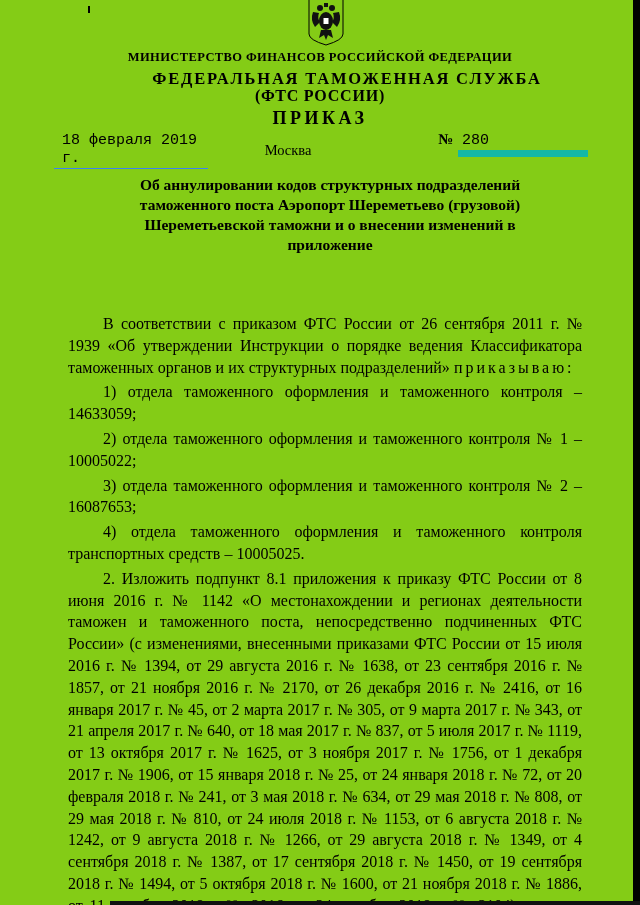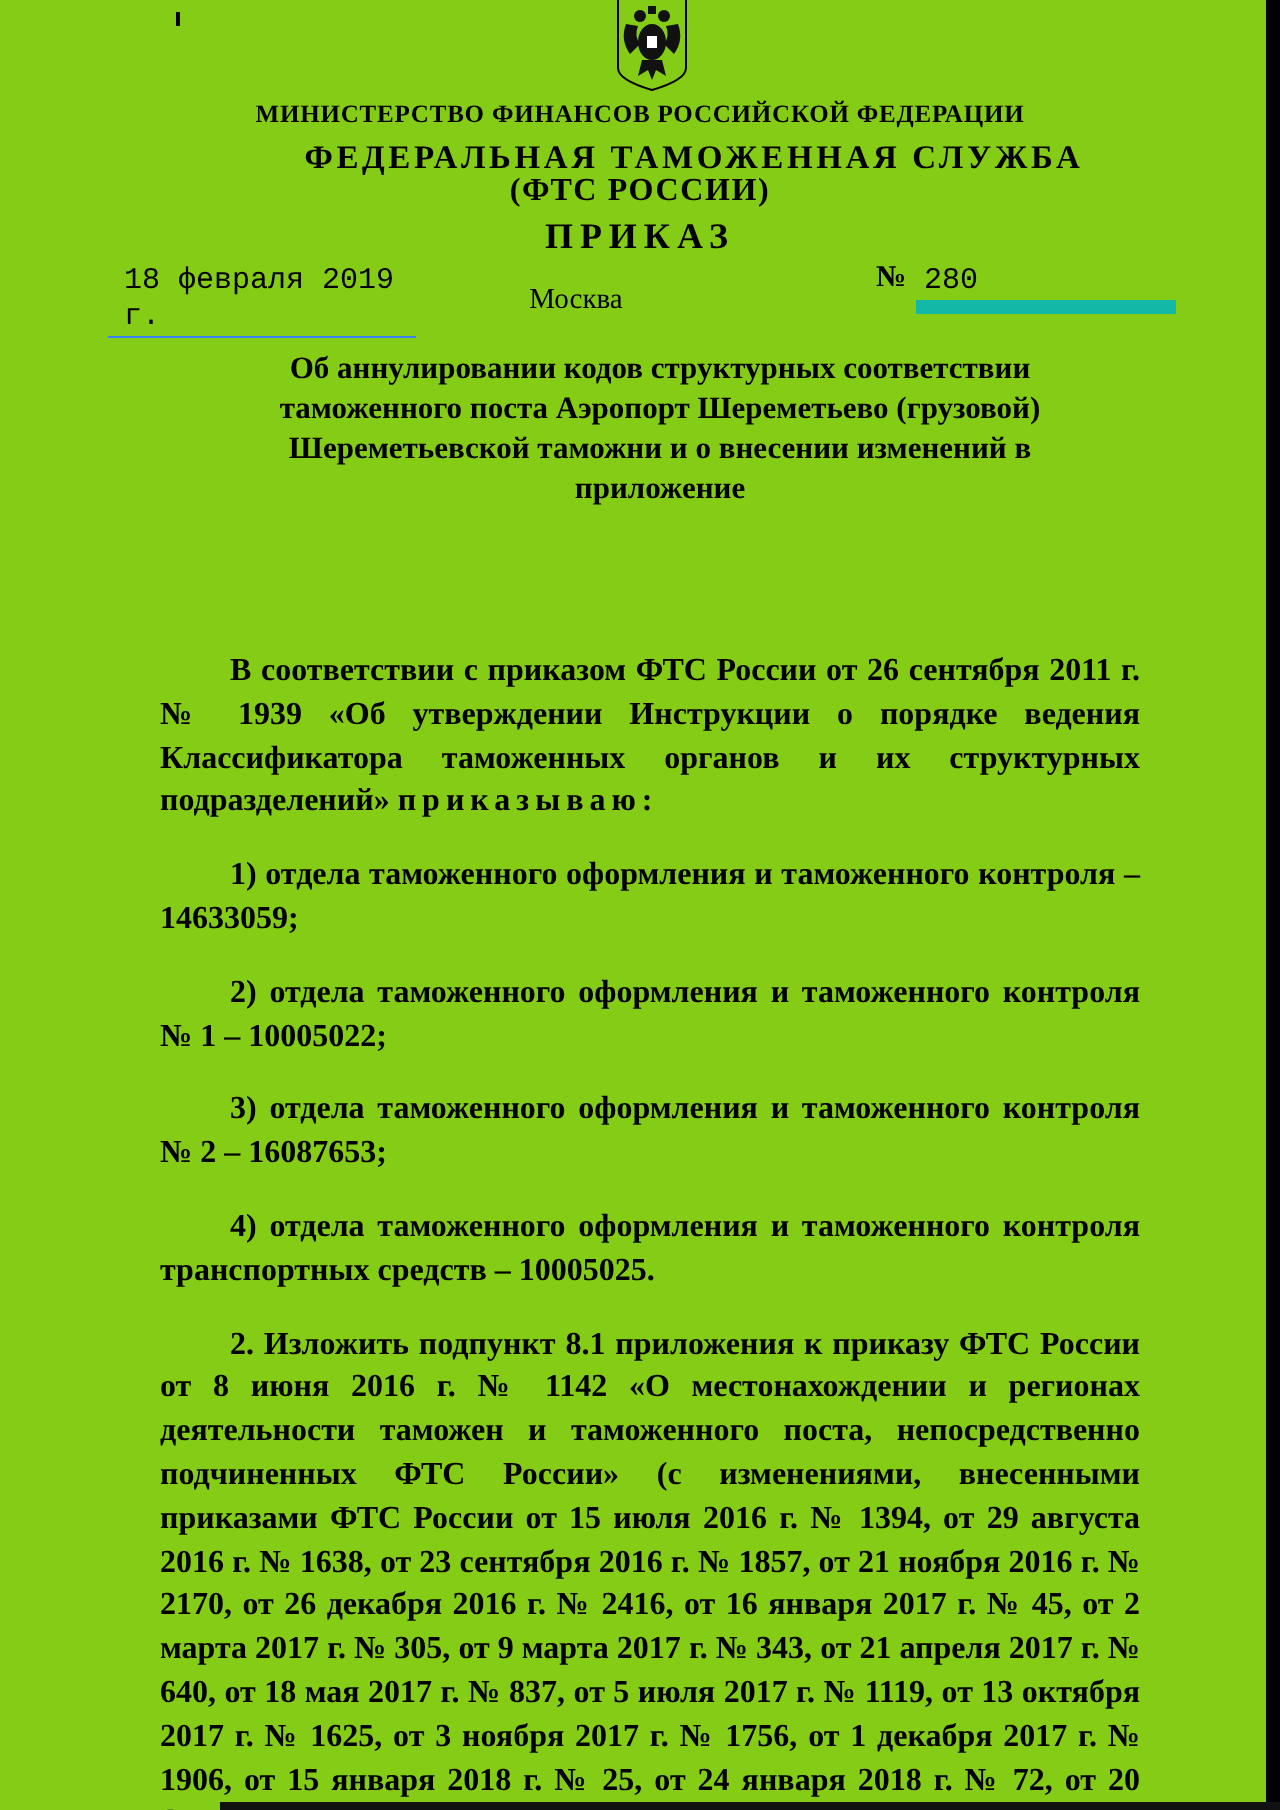--- a/index.html
+++ b/index.html
@@ -18,21 +18,21 @@
   .prikaz { top: 108px; font-size: 18px; letter-spacing: 3.5px; text-align: center; }
 
   .date { position: absolute; left: 54px; top: 132px; width: 154px; font-family: "Liberation Mono", monospace; font-size: 15px; border-bottom: 1px solid #3b82f6; padding-left: 8px; box-sizing: border-box; line-height: 18px; }
   .number-label { position: absolute; left: 438px; top: 131px; font-size: 15px; font-weight: bold; }
   .number { position: absolute; left: 458px; top: 132px; width: 130px; font-family: "Liberation Mono", monospace; font-size: 15px; border-bottom: 7px solid #14b8a6; padding-left: 4px; box-sizing: border-box; line-height: 18px; }
   .city { position: absolute; left: 0; top: 142px; width: 576px; text-align: center; font-size: 14.5px; }
 
   .title { position: absolute; left: 100px; top: 175px; width: 460px; text-align: center; font-weight: bold; font-size: 15.5px; line-height: 20px; }
 
   .body { position: absolute; left: 65px; top: 310px; width: 520px; font-size: 16px; line-height: 21.8px; text-align: justify; }
-  .body p { margin: 15px; text-indent: 35px; font-weight: bold; }
+  .body p { margin: 3px; text-indent: 35px; }
   .spaced { letter-spacing: 3px; }
 </style>
 </head>
 <body>
 
 <div class="page">
   <div class="speck"></div>
 
   <svg class="emblem" viewBox="0 0 42 46">
     <path d="M4 0 V34 Q4 40 21 45 Q38 40 38 34 V0" fill="none" stroke="#000" stroke-width="1"></path>
@@ -52,21 +52,21 @@
   <div class="header-line fts">ФЕДЕРАЛЬНАЯ ТАМОЖЕННАЯ СЛУЖБА</div>
   <div class="header-line fts-short">(ФТС РОССИИ)</div>
   <div class="header-line prikaz">ПРИКАЗ</div>
 
   <div class="date">18 февраля 2019 г.</div>
   <div class="number-label">№</div>
   <div class="number">280</div>
   <div class="city">Москва</div>
 
   <div class="title">
-    <div>Об аннулировании кодов структурных соответствии</div>
+    <div>Об аннулировании кодов структурных подразделений</div>
     <div>таможенного поста Аэропорт Шереметьево (грузовой)</div>
     <div>Шереметьевской таможни и о внесении изменений в приложение</div>
   </div>
 
   <div class="body">
     <p><span>В соответствии с приказом ФТС России от 26 сентября 2011 г. № 1939 «Об утверждении Инструкции о порядке ведения Классификатора таможенных органов и их структурных подразделений»</span> <span class="spaced">приказываю:</span></p>
     <p>1) отдела таможенного оформления и таможенного контроля – 14633059;</p>
     <p>2) отдела таможенного оформления и таможенного контроля № 1 – 10005022;</p>
     <p>3) отдела таможенного оформления и таможенного контроля № 2 – 16087653;</p>
     <p>4) отдела таможенного оформления и таможенного контроля транспортных средств – 10005025.</p>

